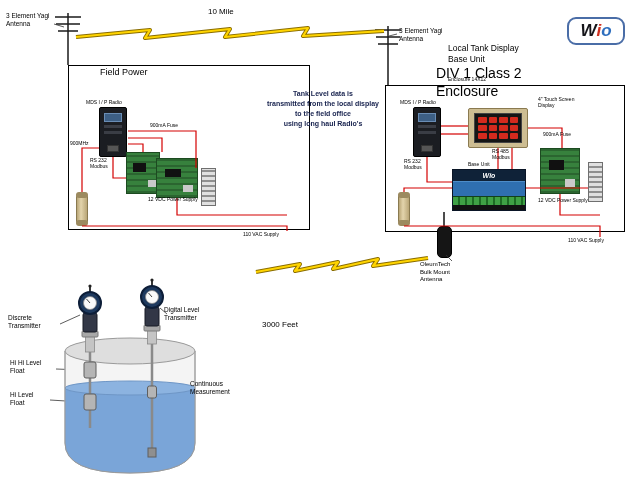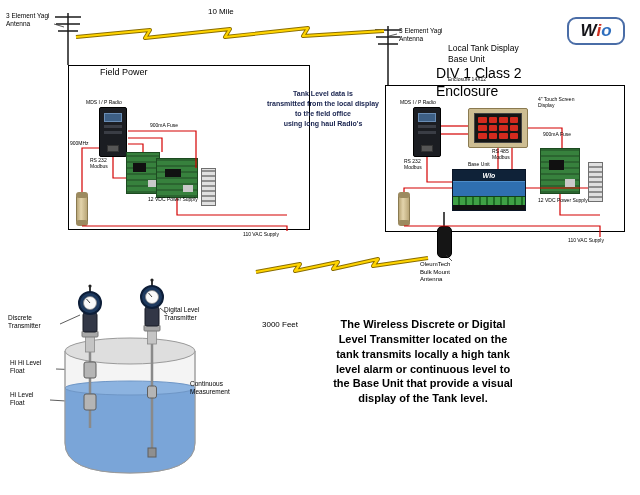--- a/index.html
+++ b/index.html
@@ -276,20 +276,14 @@
 Transmitter</div>
   <div class="lbl ctr" style="left:164px;top:306px;width:62px;">Digital Level
 Transmitter</div>
   <div class="lbl ctr" style="left:10px;top:359px;width:52px;">Hi Hi Level
 Float</div>
   <div class="lbl ctr" style="left:10px;top:391px;width:46px;">Hi Level
 Float</div>
   <div class="lbl ctr" style="left:190px;top:380px;width:62px;">Continuous
 Measurement</div>
 
-  <div class="note-bottom">The Wireless Discrete or Digital
-Level Transmitter located on the
-tank transmits locally a high tank
-level alarm or continuous level to
-the Base Unit that provide a visual
-display of the Tank level.</div>
 
 </div>
 
 </body></html>

